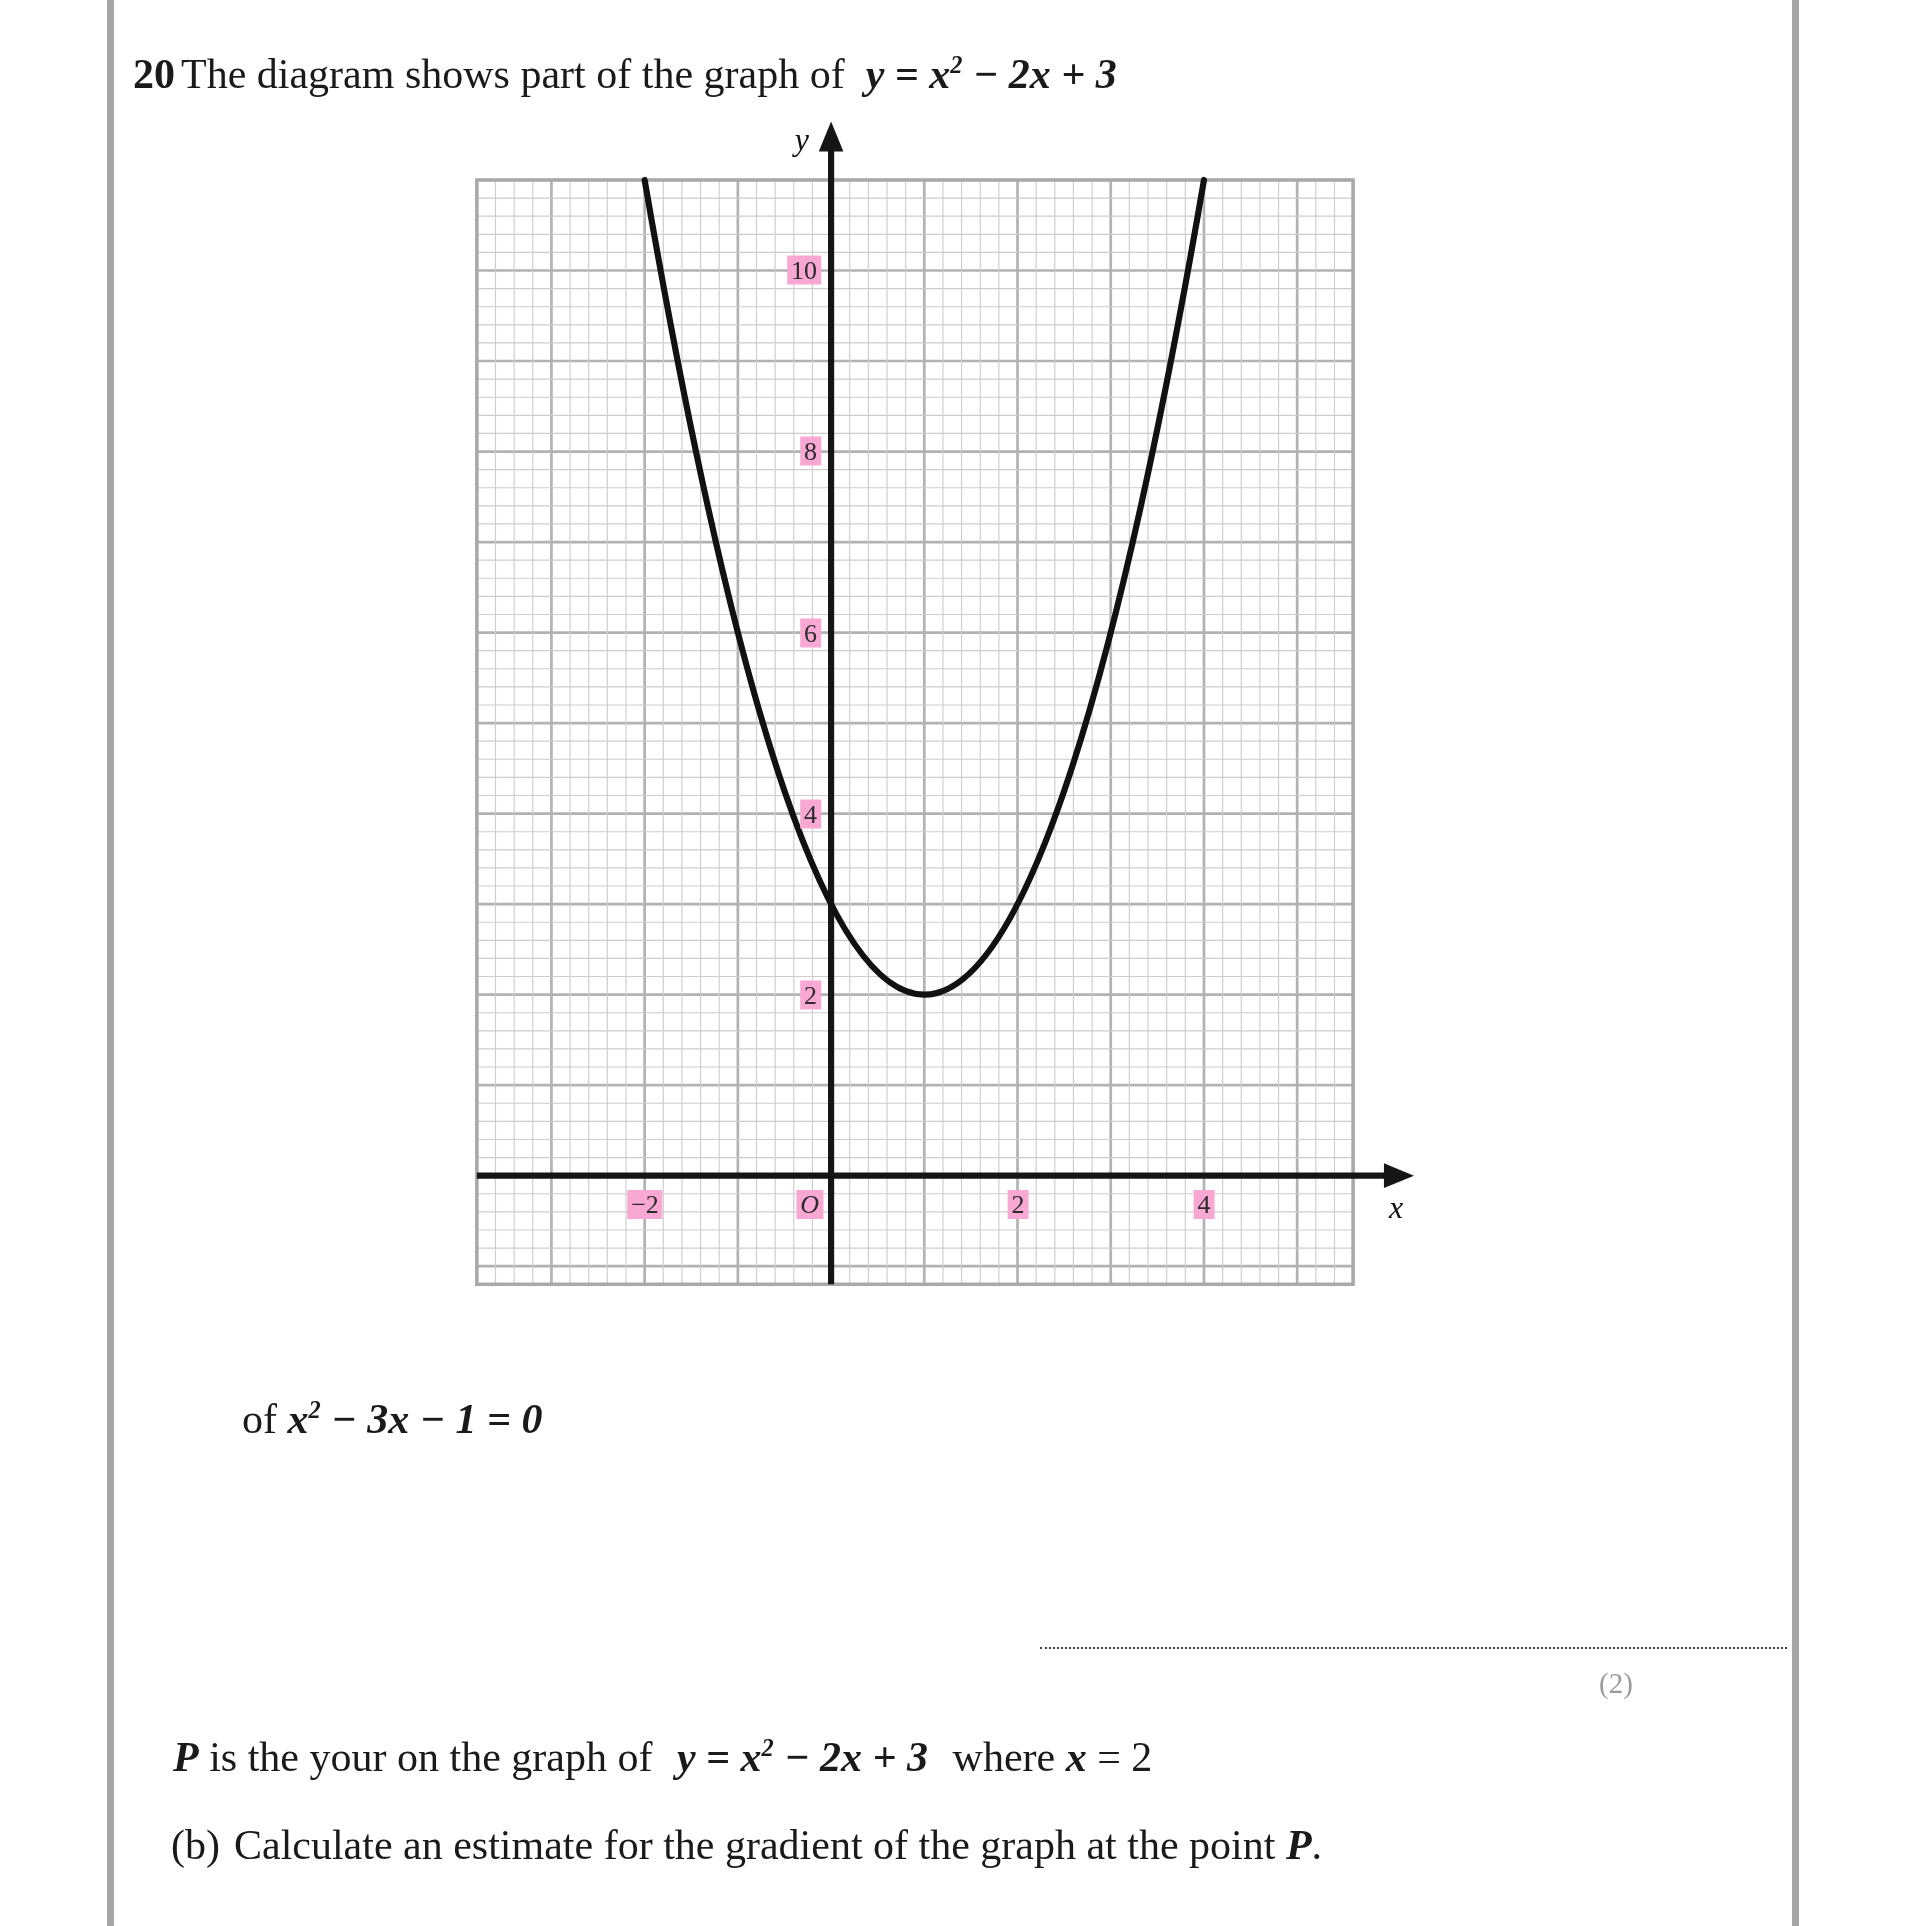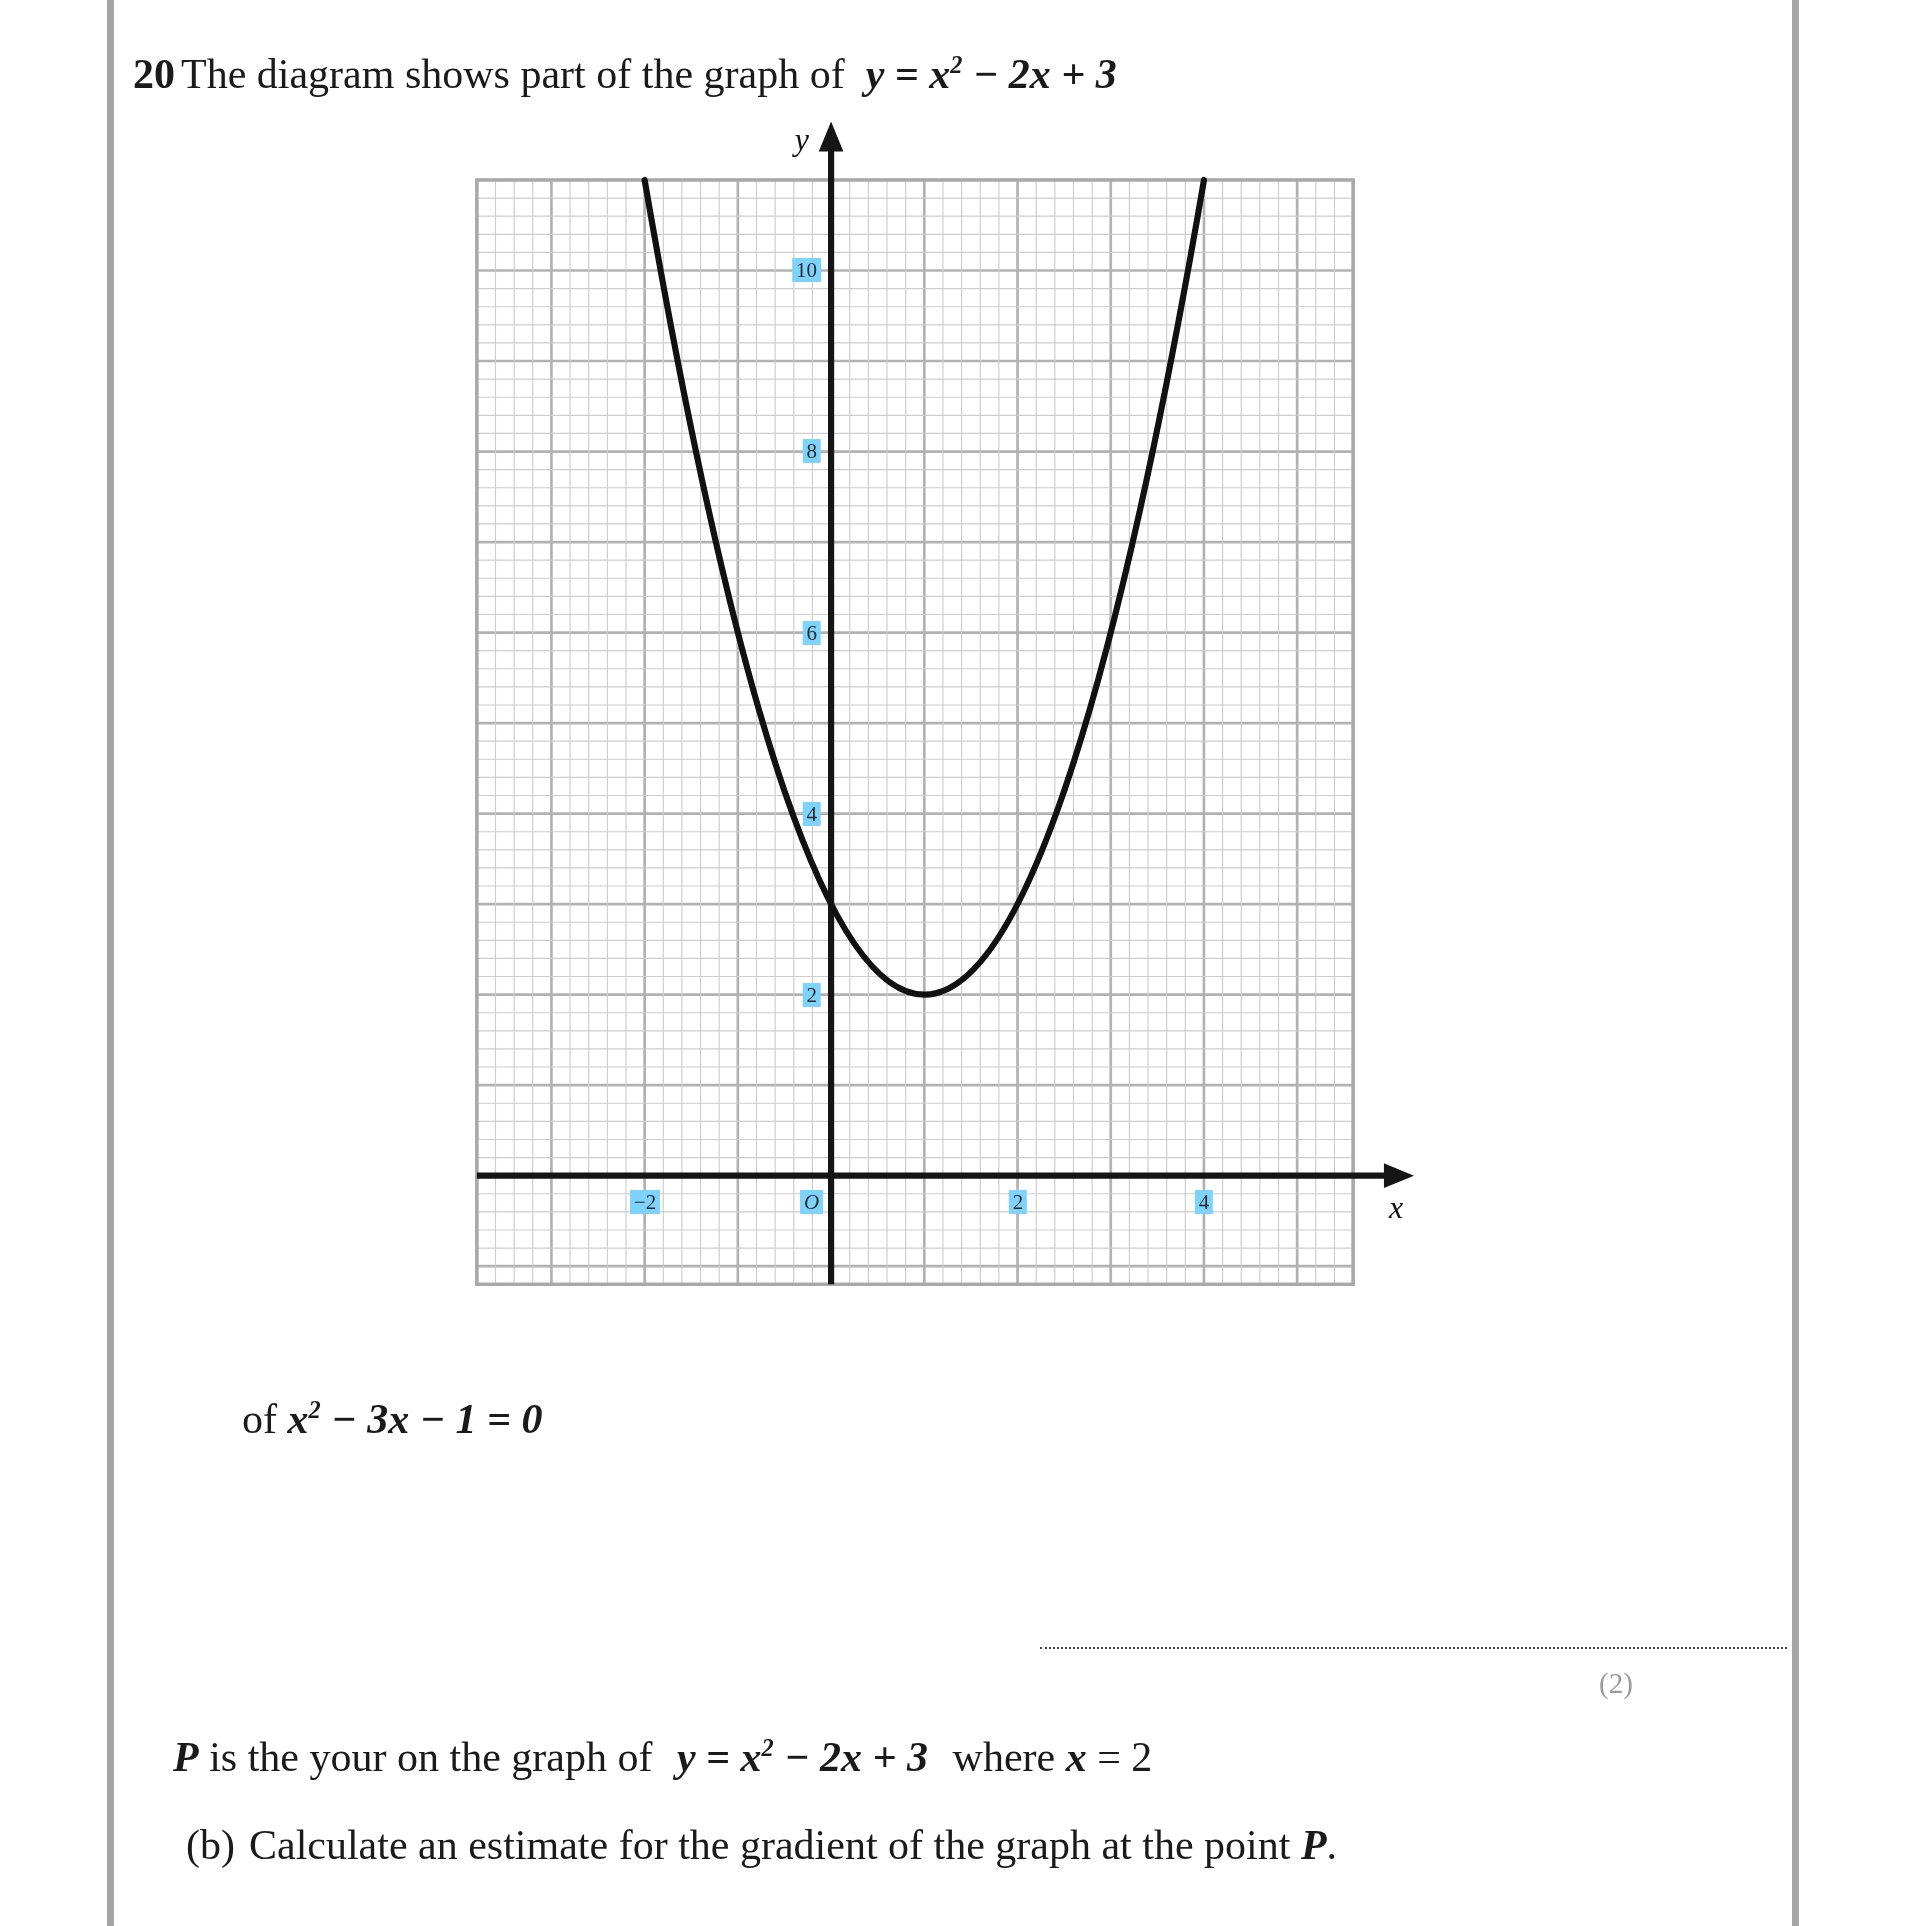--- a/index.html
+++ b/index.html
@@ -3,21 +3,21 @@
 <meta charset="utf-8">
 <style>
   html,body{margin:0;padding:0;background:#ffffff;}
   #page{position:relative;width:1907px;height:2178px;background:#ffffff;overflow:hidden;
         font-family:"Liberation Serif","DejaVu Serif",serif;color:#1a1a1a;}
   .vbar{position:absolute;top:0;bottom:0;width:7px;background:#a6a6a6;}
   #bar-left{left:107px;}
   #bar-right{left:1792px;}
   #graph-svg{position:absolute;left:0;top:0;pointer-events:none;}
   #graph-labels{position:absolute;left:0;top:0;width:100%;height:100%;pointer-events:none;}
-  .tick{position:absolute;background:#7dd3fc;font-size:21px;color:#2b2b2b;line-height:1;
+  .tick{position:absolute;background:#f9a8d4;font-size:26px;color:#2b2b2b;line-height:1;
         padding:1.5px 3.9px;white-space:nowrap;}
   .xtick{transform:translate(-50%,0);}
   .xtick.origin{transform:translate(-100%,0);font-style:italic;}
   .ytick{transform:translate(-100%,-50%);}
   .axis-letter{position:absolute;font-style:italic;font-size:32px;line-height:1;color:#111;}
   .textline{position:absolute;font-size:42px;line-height:1.18;white-space:nowrap;}
   .bold{font-weight:bold;}
   .it{font-style:italic;font-weight:bold;}
   sup{font-size:58%;vertical-align:super;line-height:0;}
   .gap-s{display:inline-block;width:14px;}
@@ -174,18 +174,18 @@
     <span>of </span><span class="it"><span>x</span><sup>2</sup><span> − 3x − 1 = 0</span></span>
   </div>
 
   <div class="dotted" style="left:1040px;top:1647px;width:747px;"></div>
   <div class="marks" style="left:1599px;top:1669px;">(2)</div>
 
   <div class="textline" style="left:173px;top:1733px;">
     <span class="it">P</span><span> is the your on the graph of </span><span class="gap-s"></span><span class="it"><span>y = x</span><sup>2</sup><span> − 2x + 3</span></span><span class="gap-s"></span><span> where </span><span class="it">x</span><span> = 2</span>
   </div>
 
-  <div class="textline" style="left:171px;top:1821px;margin-left:15px;">
+  <div class="textline" style="left:171px;top:1821px;">
     <span>(b)</span><span class="gap-s"></span><span>Calculate an estimate for the gradient of the graph at the point </span><span class="it">P</span><span>.</span>
   </div>
 
 </div>
 
 
 </body></html>

